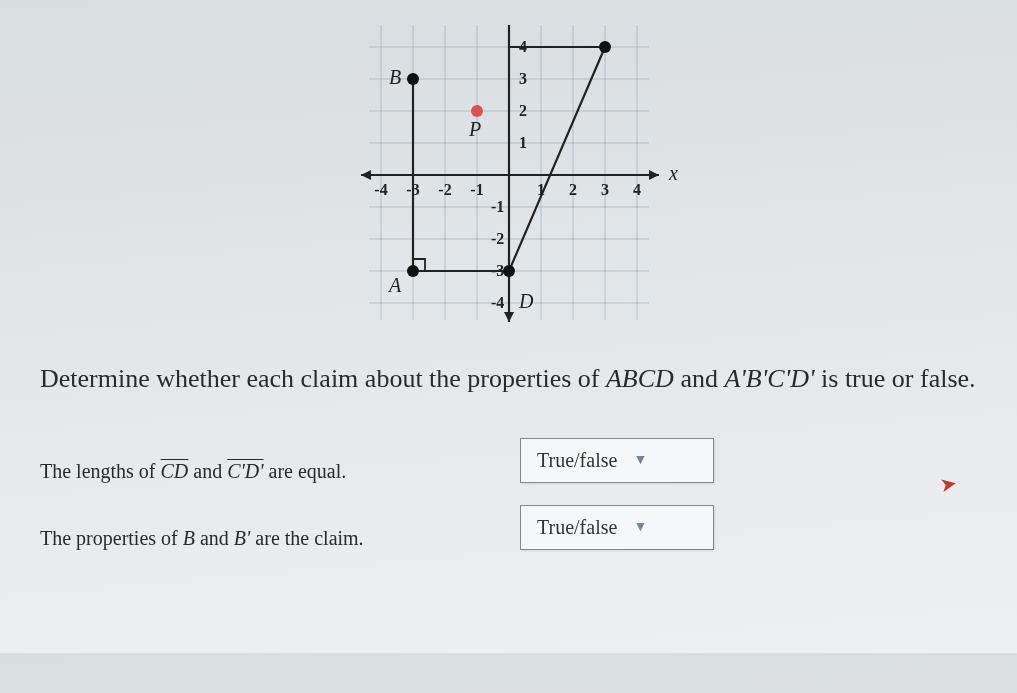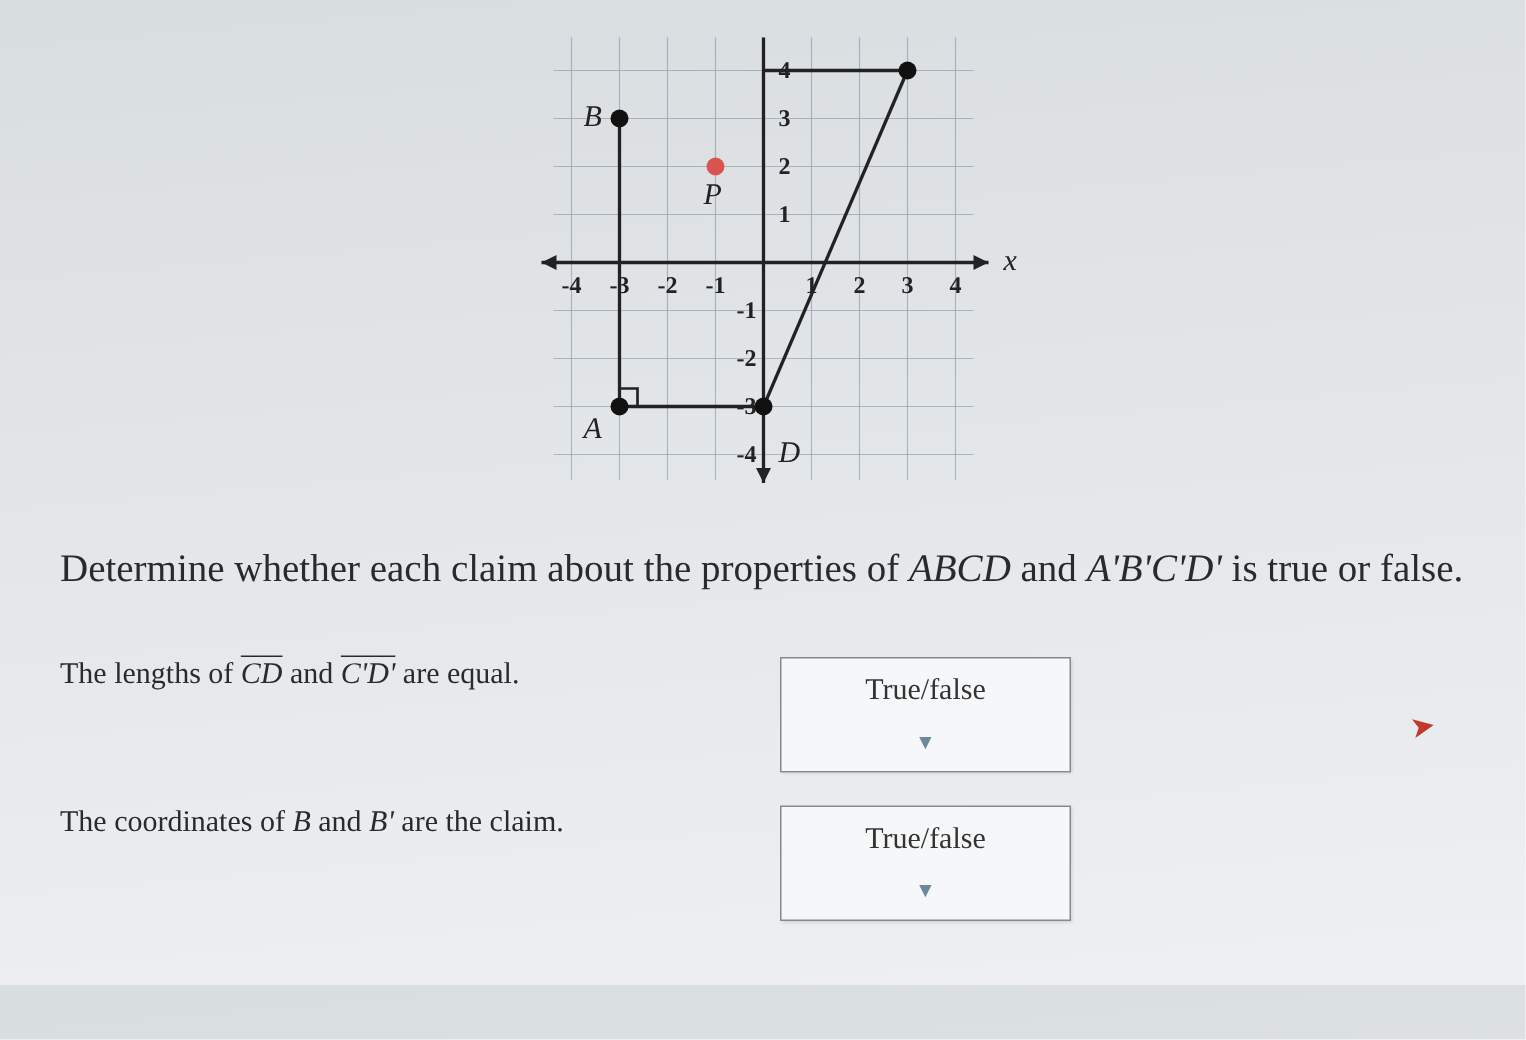--- a/index.html
+++ b/index.html
@@ -26,21 +26,21 @@
     line-height: 1.45;
     margin: 18px 0 40px 0;
     max-width: 960px;
   }
   .question .math {
     font-style: italic;
     font-family: 'Times New Roman', serif;
   }
   .row {
     display: flex;
-    align-items: flex-start;
+    align-items: flex-end;
     justify-content: flex-start;
     gap: 40px;
     margin: 22px 0;
   }
   .claim {
     font-size: 20px;
     flex: 0 0 440px;
   }
   .claim .math {
     font-style: italic;
@@ -55,21 +55,20 @@
     background: #f6f7f8;
     padding: 10px 16px;
     font-size: 20px;
     font-family: Georgia, serif;
     color: #333;
     display: inline-flex;
     align-items: center;
     gap: 16px;
     min-width: 160px;
     box-shadow: 1px 1px 2px rgba(0,0,0,0.1);
-    flex-direction: column;
   }
   .chev {
     font-size: 14px;
     color: #6a8a9a;
   }
   .cursor {
     position: absolute;
     right: 60px;
     top: 472px;
     font-size: 20px;
@@ -182,19 +181,19 @@
     <span>The lengths of </span><span class="math overline">CD</span><span> and </span><span class="math overline">C'D'</span><span> are equal.</span>
   </div>
   <div class="select-box">
     <span>True/false</span>
     <span class="chev">▼</span>
   </div>
 </div>
 
 <div class="row">
   <div class="claim">
-    <span>The coordinates of </span><span class="math">B</span><span> and </span><span class="math">B'</span><span> are the claim.</span>
+    <span>The properties of </span><span class="math">B</span><span> and </span><span class="math">B'</span><span> are the claim.</span>
   </div>
   <div class="select-box">
     <span>True/false</span>
     <span class="chev">▼</span>
   </div>
 </div>
 
 </body></html>

